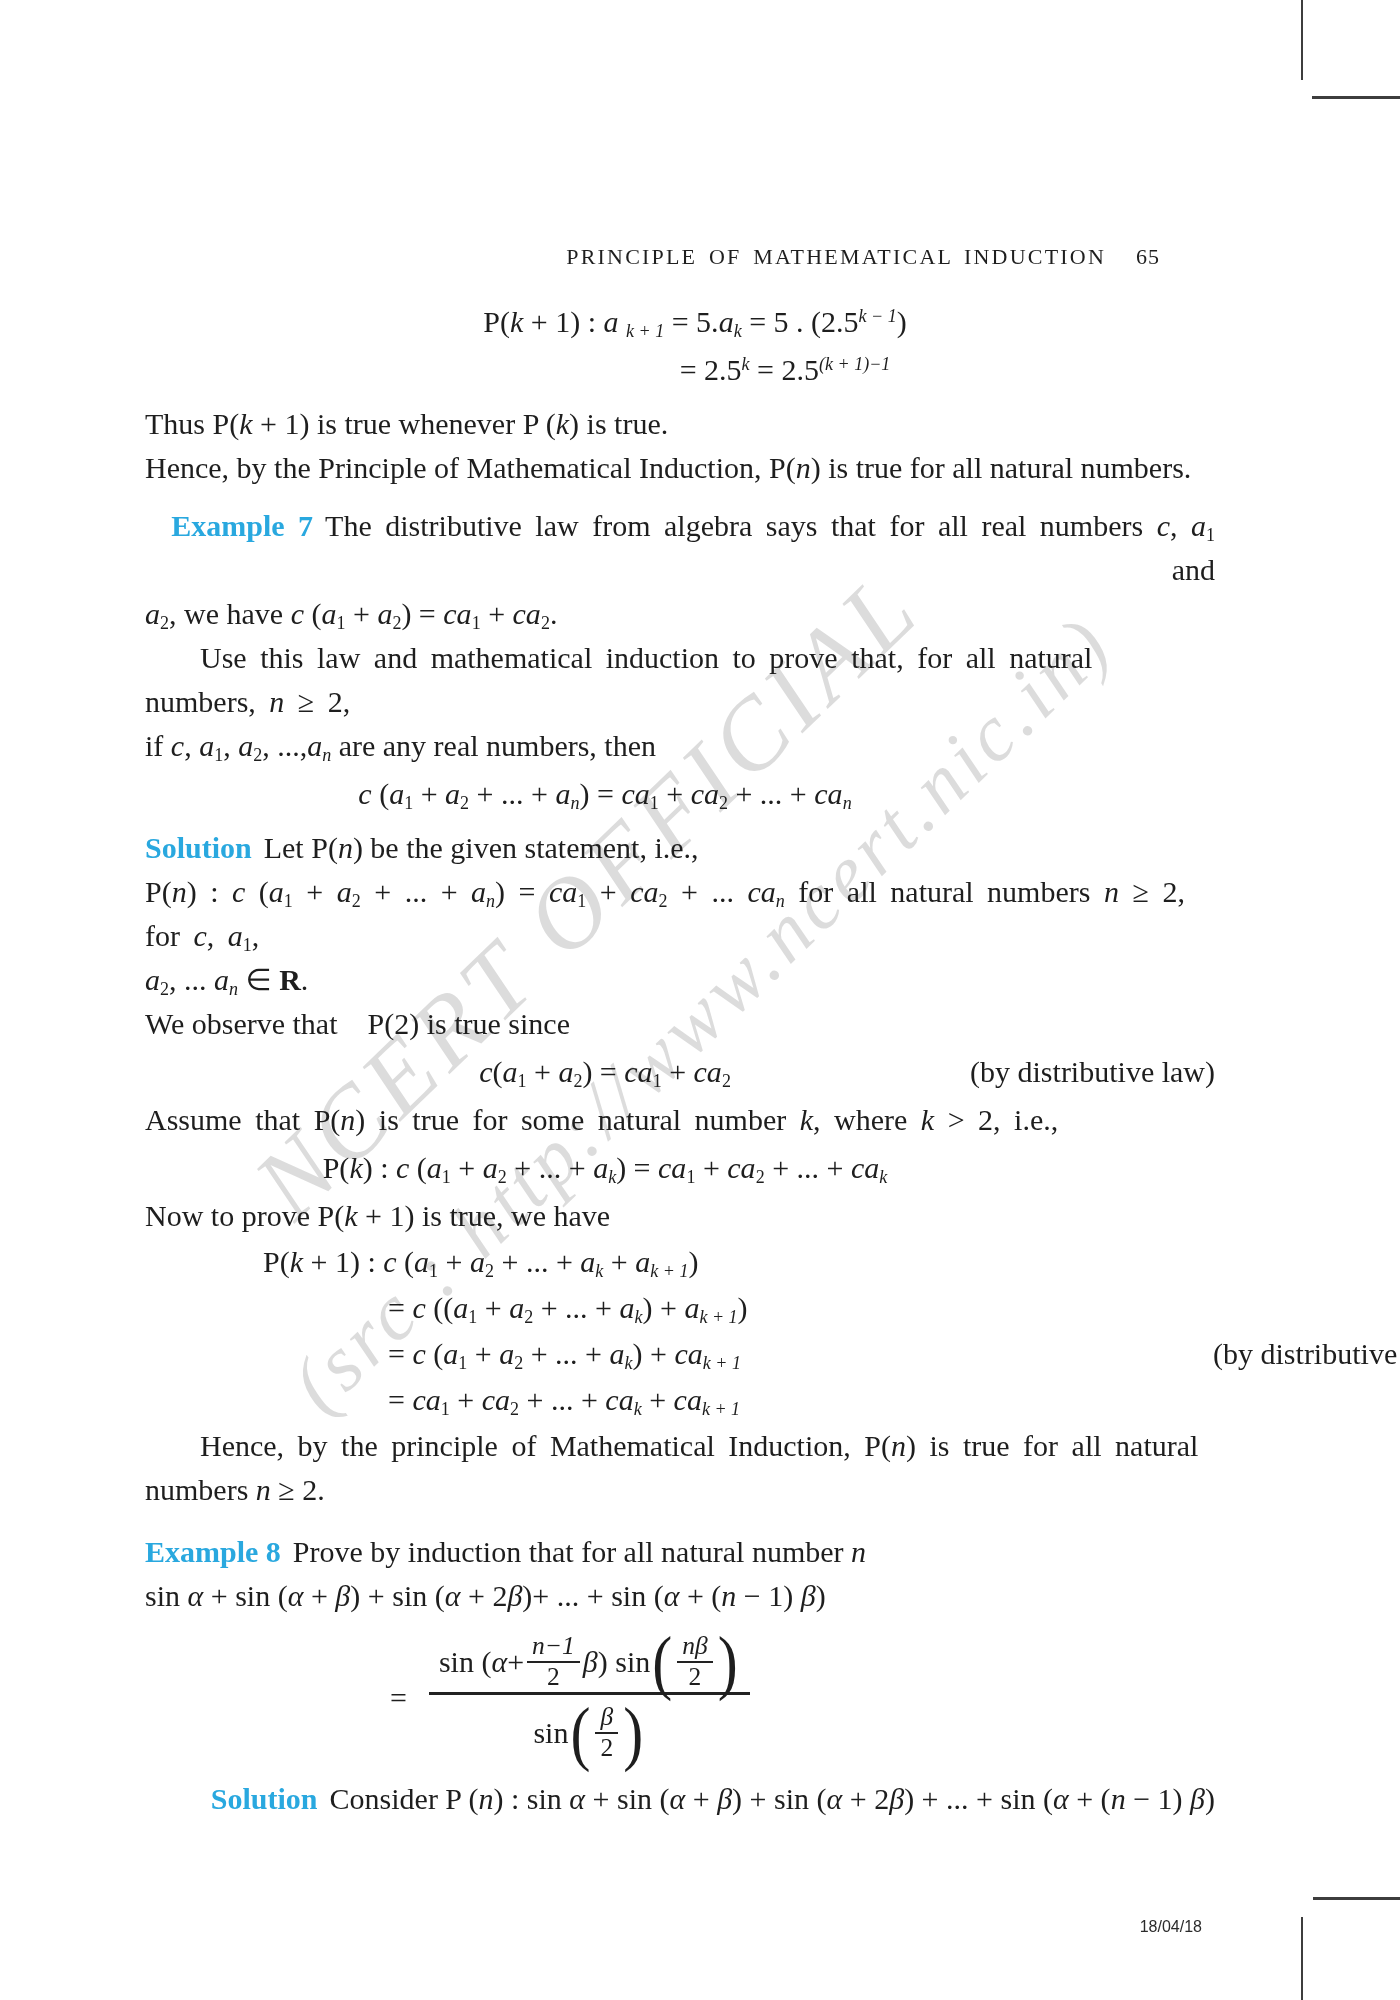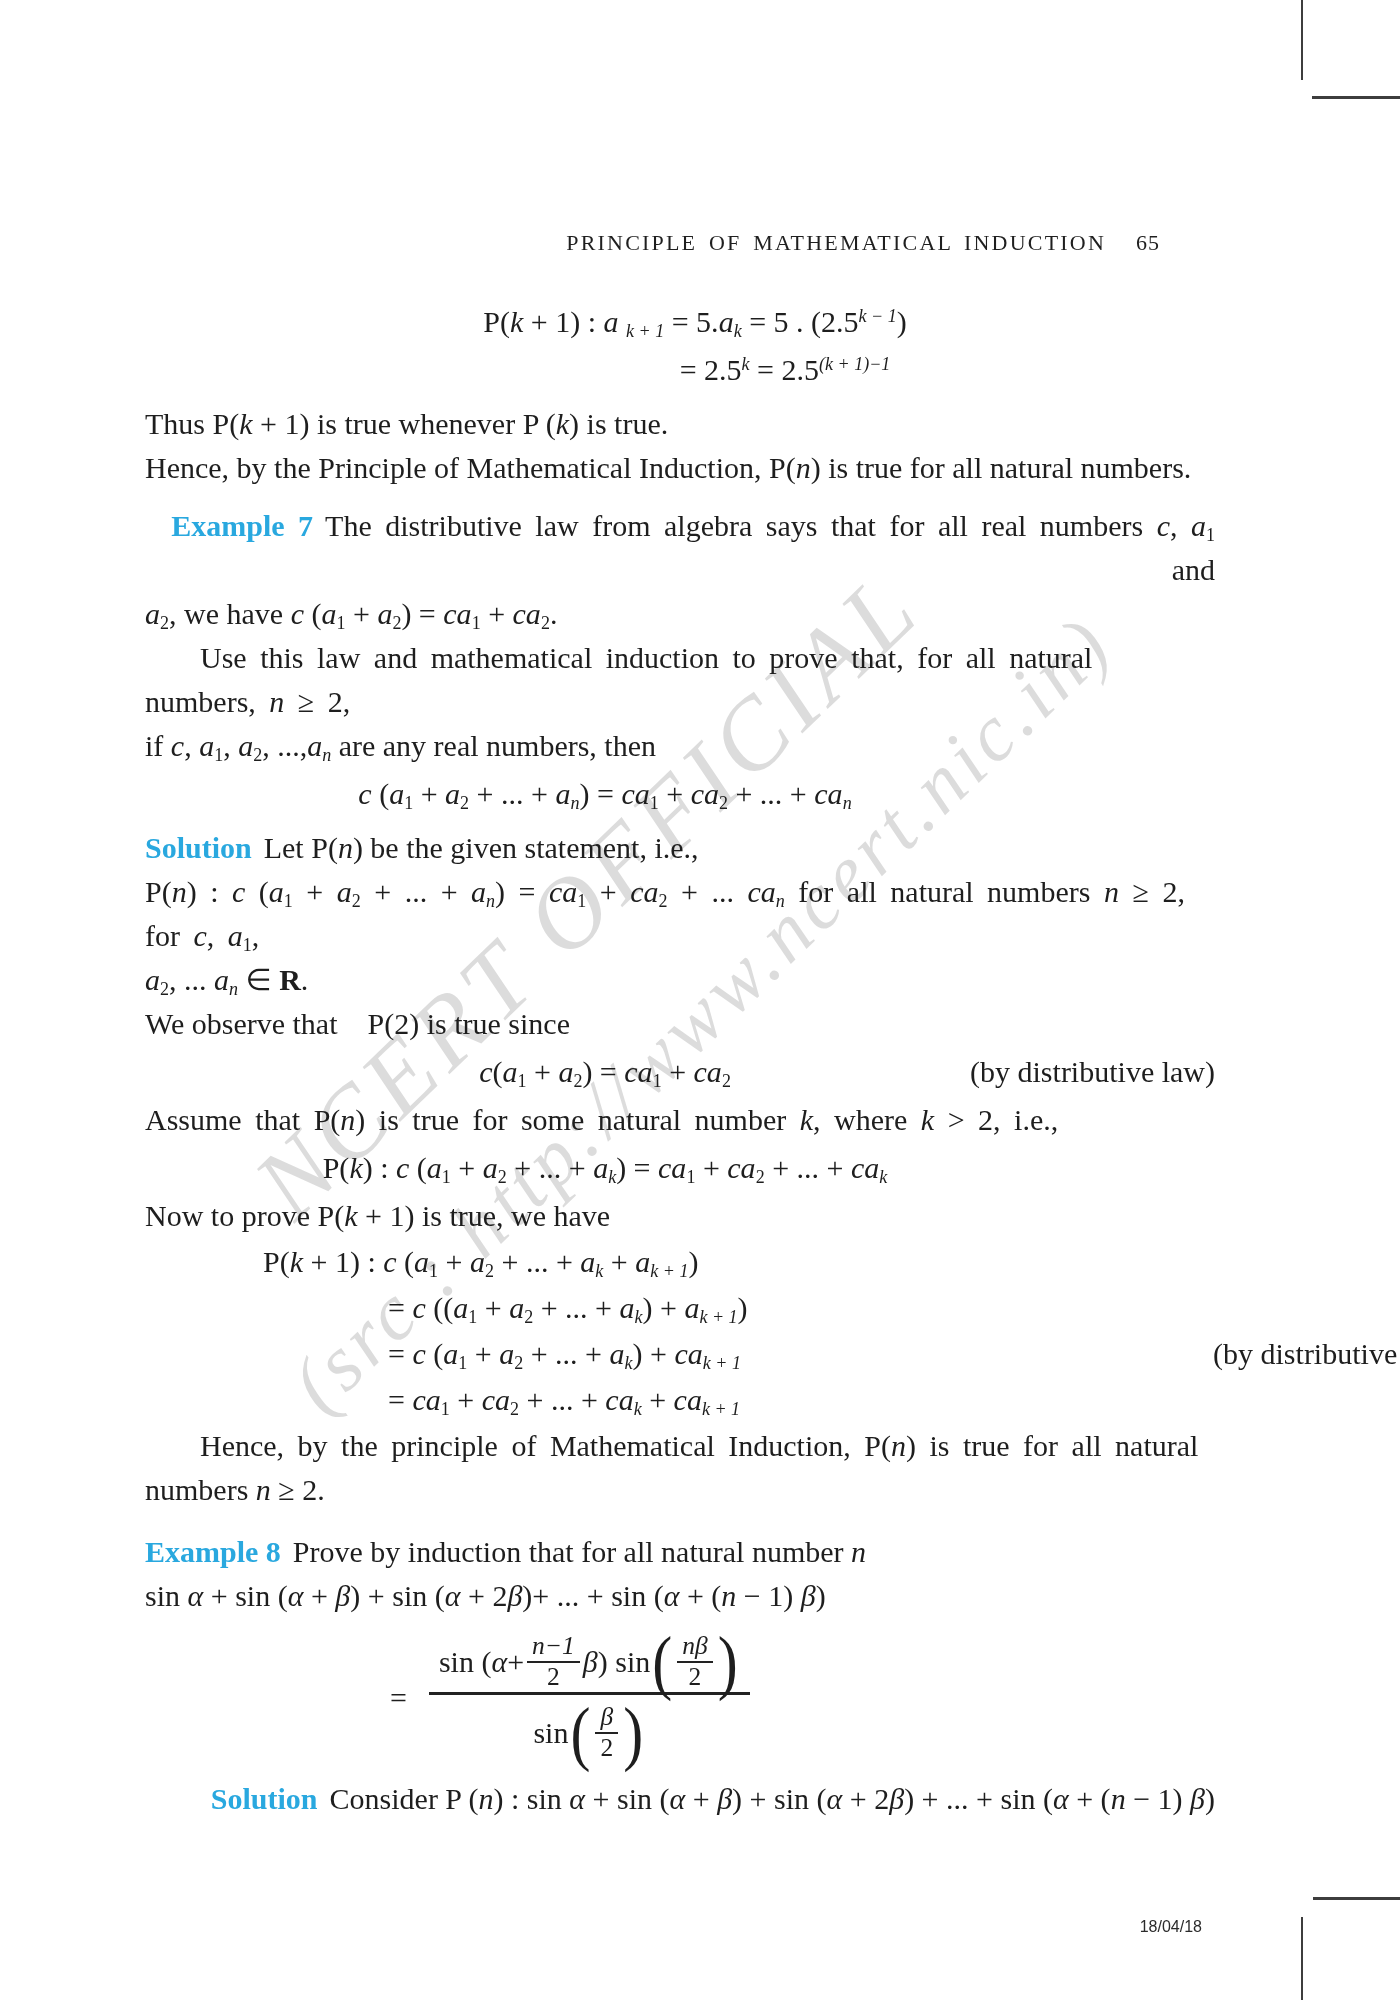--- a/index.html
+++ b/index.html
@@ -15,21 +15,21 @@
 
   
   .watermark{position:absolute;left:110px;top:490px;width:1060px;height:920px;
     display:flex;flex-direction:column;align-items:center;justify-content:center;
     transform:rotate(-44deg);color:rgba(40,40,40,0.16);pointer-events:none;
     font-style:italic;white-space:nowrap;}
   .wm1{font-size:100px;letter-spacing:7px;}
   .wm2{font-size:80px;letter-spacing:5px;margin-top:62px;}
 
   
-  .page-header{position:absolute;top:230px;right:240px;font-size:22px;letter-spacing:2.2px;
+  .page-header{position:absolute;top:244px;right:240px;font-size:22px;letter-spacing:2.2px;
     word-spacing:4px;color:#1f1f1f;white-space:nowrap;}
   .page-header .pagenum{margin-left:30px;letter-spacing:1px;}
   .page-footer{position:absolute;top:1918px;right:198px;
     font-family:"Liberation Sans",sans-serif;font-size:16px;color:#2b2b2b;}
 
   
   .content{position:absolute;left:145px;top:296px;width:1070px;
     font-size:30px;line-height:44px;}
   .block{position:relative;width:1070px;}
   .para{margin:0;}

